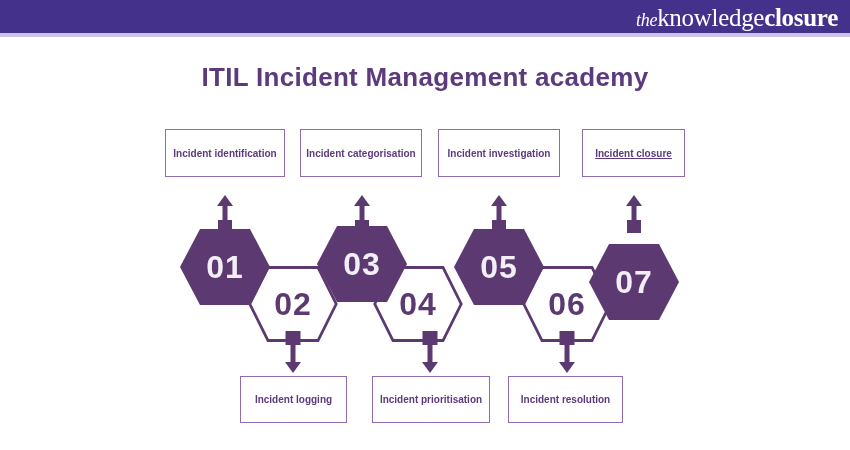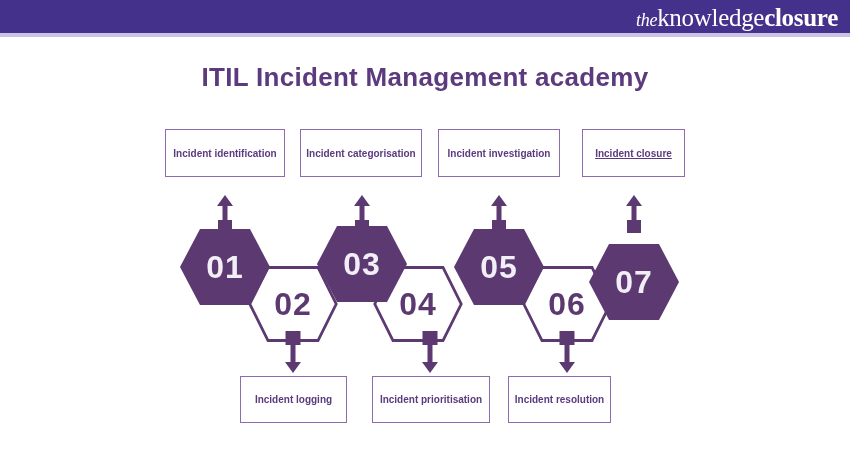--- a/index.html
+++ b/index.html
@@ -75,21 +75,21 @@
   <div class="label-box" style="left:582px; top:129px; width:103px; height:48px;text-decoration:underline;">
     <span>Incident closure</span>
   </div>
 
   <div class="label-box" style="left:240px; top:376px; width:107px; height:47px;">
     <span>Incident logging</span>
   </div>
   <div class="label-box" style="left:372px; top:376px; width:118px; height:47px;">
     <span>Incident prioritisation</span>
   </div>
-  <div class="label-box" style="left:508px; top:376px; width:103px; height:47px;">
+  <div class="label-box" style="left:508px; top:376px; width:115px; height:47px;">
     <span>Incident resolution</span>
   </div>
 
   <div class="arrow up" style="left:214px; top:195px;">
     <svg width="22" height="38" viewBox="0 0 22 38">
         <polygon points="11,0 3,11 19,11"></polygon>
         <rect x="8.5" y="9" width="5" height="17"></rect>
         <rect x="4" y="25" width="14" height="13"></rect>
       </svg>
   </div>

